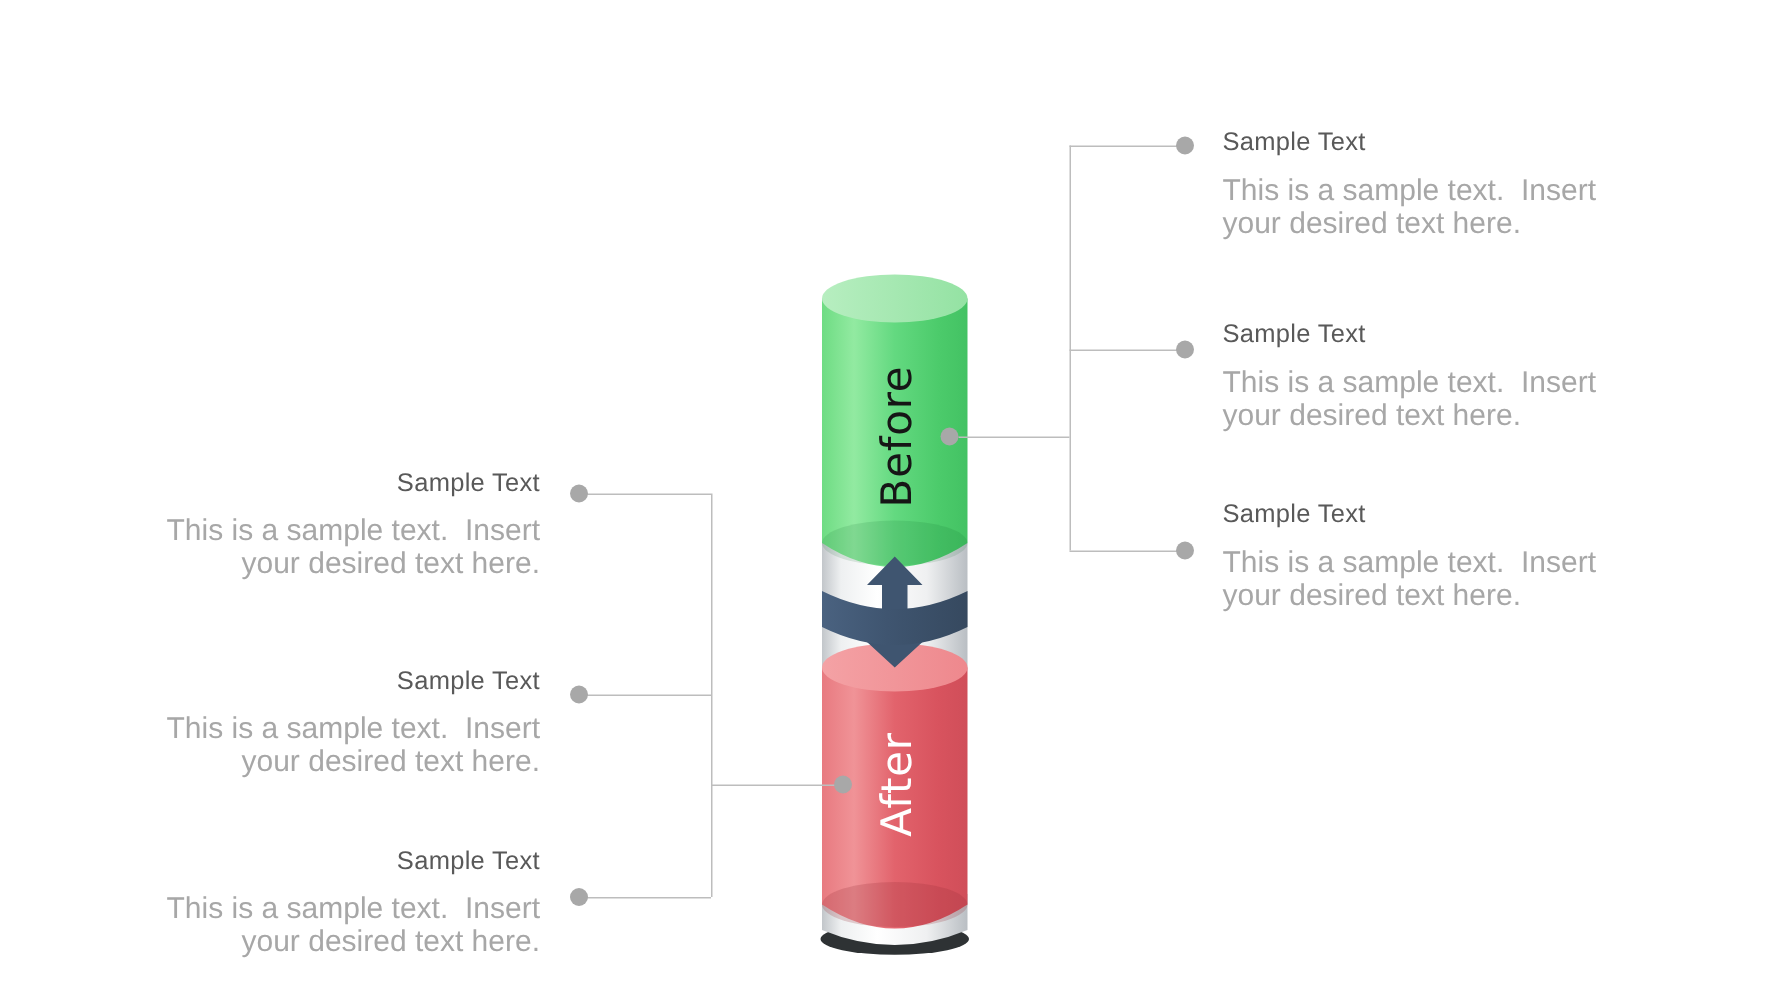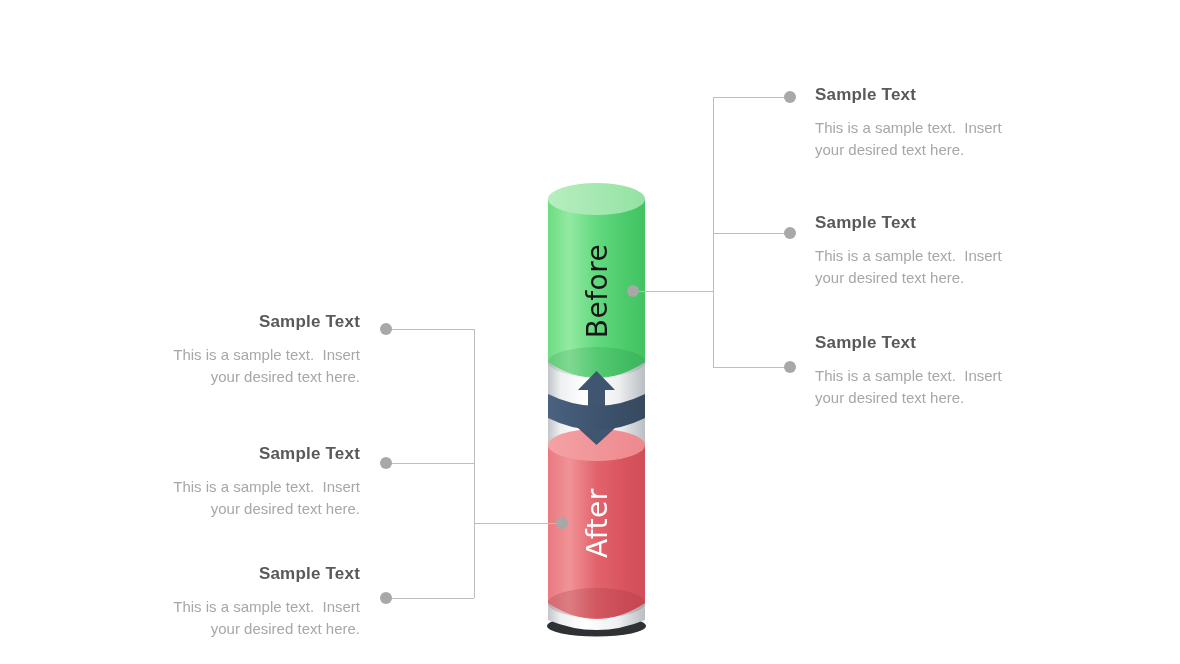--- a/index.html
+++ b/index.html
@@ -8,25 +8,25 @@
     overflow:hidden; font-family:"Liberation Sans", sans-serif;
   }
   .title {
     position:absolute; left:13px; top:22px;
     font-family:"DejaVu Sans", sans-serif; font-size:40px; line-height:48px;
     letter-spacing:-0.8px; color:var(--title-text,#0d0d0d); white-space:nowrap;
   }
   .callout { position:absolute; width:250px; }
   .callout.align-right { text-align:right; }
   .callout h3 {
-    margin:0 0 12px 0; font-size:17px; line-height:21px; font-weight:bold;
+    margin:0 0 12px 0; font-size:17px; line-height:21px; font-weight:normal;
     letter-spacing:0.2px; color:var(--heading-text,#595959);
   }
   .callout .bodyline {
-    font-size:15px; line-height:21.5px; color:var(--body-text,#a7a7a7);
+    font-size:20px; line-height:21.5px; color:var(--body-text,#a7a7a7);
     white-space:pre;
   }
   .hline { position:absolute; height:1px; background:var(--connector,#bdbdbd); }
   .vline { position:absolute; width:1px;  background:var(--connector,#bdbdbd); }
   .dot {
     position:absolute; width:12px; height:12px; border-radius:50%;
     background:var(--dot,#a8a8a8);
   }
   .cyl-svg { position:absolute; left:540px; top:178px; }
   .cyl-label {

